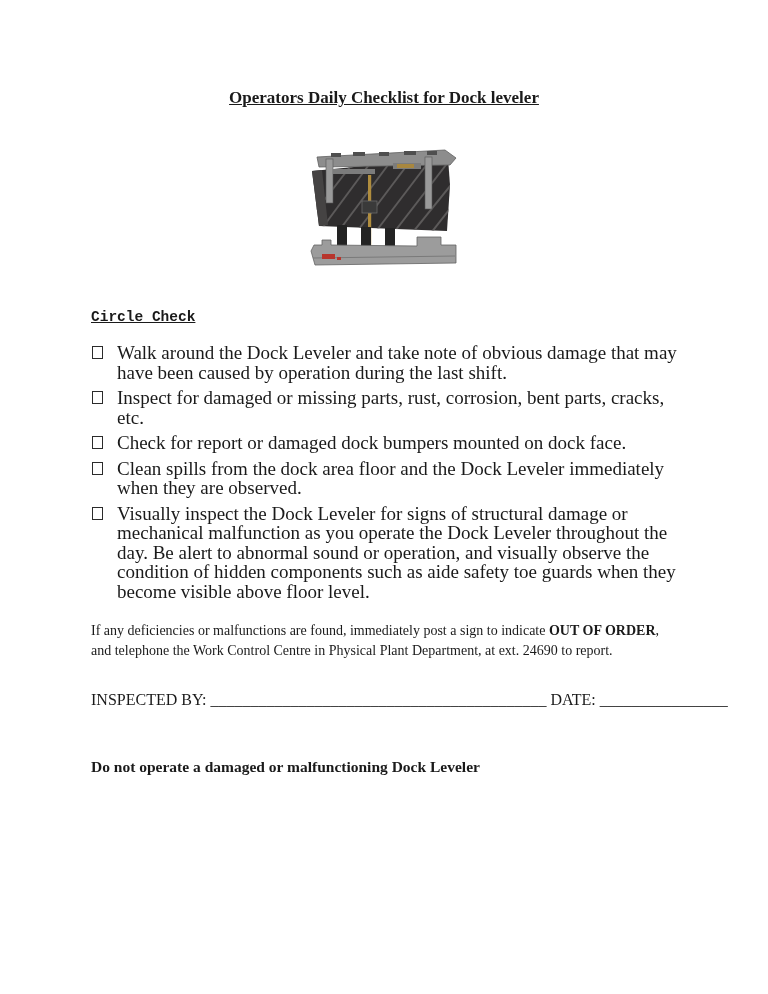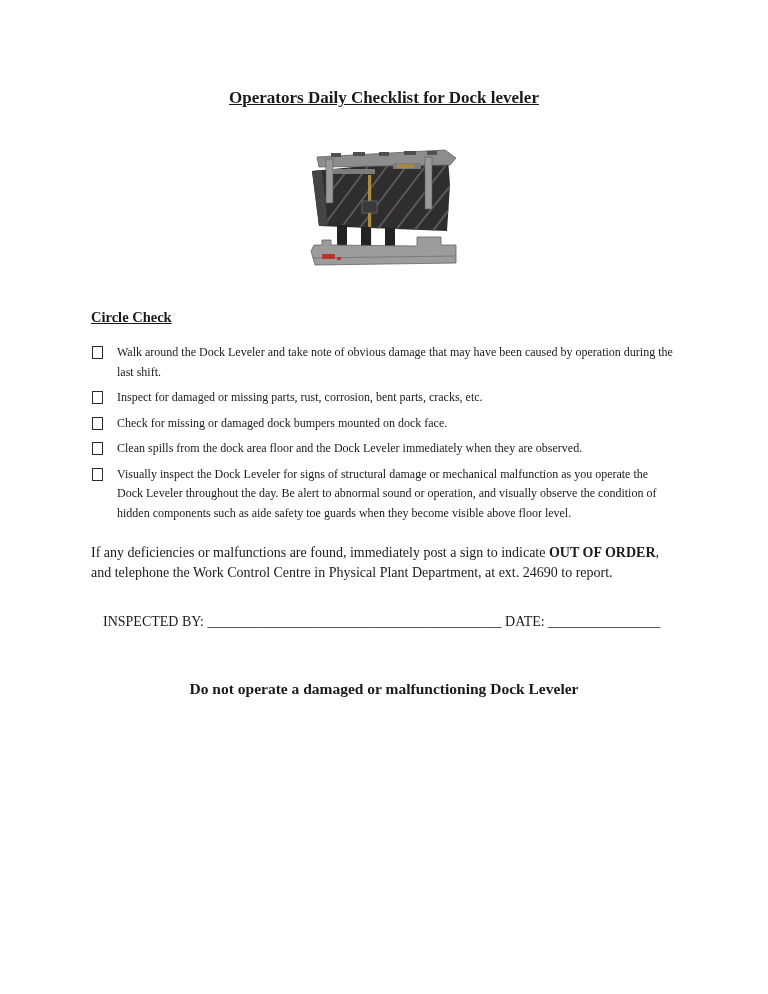--- a/index.html
+++ b/index.html
@@ -30,31 +30,32 @@
     margin-top: 37px;
     height: 127px;
     text-align: center;
   }
   .section-heading {
     margin: 37px 0 0 0;
     font-size: 14.5px;
     line-height: 17px;
     font-weight: bold;
     text-decoration: underline;
+    font-family: Liberation Mono, monospace;
   }
   .checklist {
     list-style: none;
     margin: 17px 0 0 0;
     padding: 0;
   }
   .check-item {
     display: flex;
     align-items: flex-start;
     margin: 0 0 6px 0;
-    font-size: 12px;
+    font-size: 19px;
     line-height: 19.5px;
   }
   .checkbox {
     flex: 0 0 auto;
     width: 9px;
     height: 11px;
     border: 1.2px solid #2b2b2b;
     margin: 3px 14px 0 1px;
     background: #ffffff;
   }
@@ -64,34 +65,33 @@
   .notice {
     margin: 20px 0 13px 0;
     font-size: 14px;
     line-height: 19.5px;
   }
   .notice .bold-run {
     font-weight: bold;
   }
   .sign-line {
     margin-top: 30px;
-    font-size: 14px;
+    font-size: 16px;
     line-height: 19px;
     white-space: nowrap;
-    margin-left: 12px;
   }
   .blank {
     letter-spacing: 0;
   }
   .footer-warning {
     margin-top: 48px;
     font-size: 15.5px;
     line-height: 19px;
     font-weight: bold;
-    text-align: center;
+    text-align: left;
   }
 </style>
 </head>
 <body>
 
 <div class="page">
 
   <h1 class="doc-title">Operators Daily Checklist for Dock leveler</h1>
 
   <div class="figure-wrap">
@@ -156,21 +156,21 @@
     <li class="check-item">
       <span class="checkbox"></span>
       <span class="check-text">Walk around the Dock Leveler and take note of obvious damage that may have been caused by operation during the last shift.</span>
     </li>
     <li class="check-item">
       <span class="checkbox"></span>
       <span class="check-text">Inspect for damaged or missing parts, rust, corrosion, bent parts, cracks, etc.</span>
     </li>
     <li class="check-item">
       <span class="checkbox"></span>
-      <span class="check-text">Check for missing or damaged dock bumpers mounted on dock face.</span>
+      <span class="check-text">Check for report or damaged dock bumpers mounted on dock face.</span>
     </li>
     <li class="check-item">
       <span class="checkbox"></span>
       <span class="check-text">Clean spills from the dock area floor and the Dock Leveler immediately when they are observed.</span>
     </li>
     <li class="check-item">
       <span class="checkbox"></span>
       <span class="check-text">Visually inspect the Dock Leveler for signs of structural damage or mechanical malfunction as you operate the Dock Leveler throughout the day. Be alert to abnormal sound or operation, and visually observe the condition of hidden components such as aide safety toe guards when they become visible above floor level.</span>
     </li>
   </ul>

